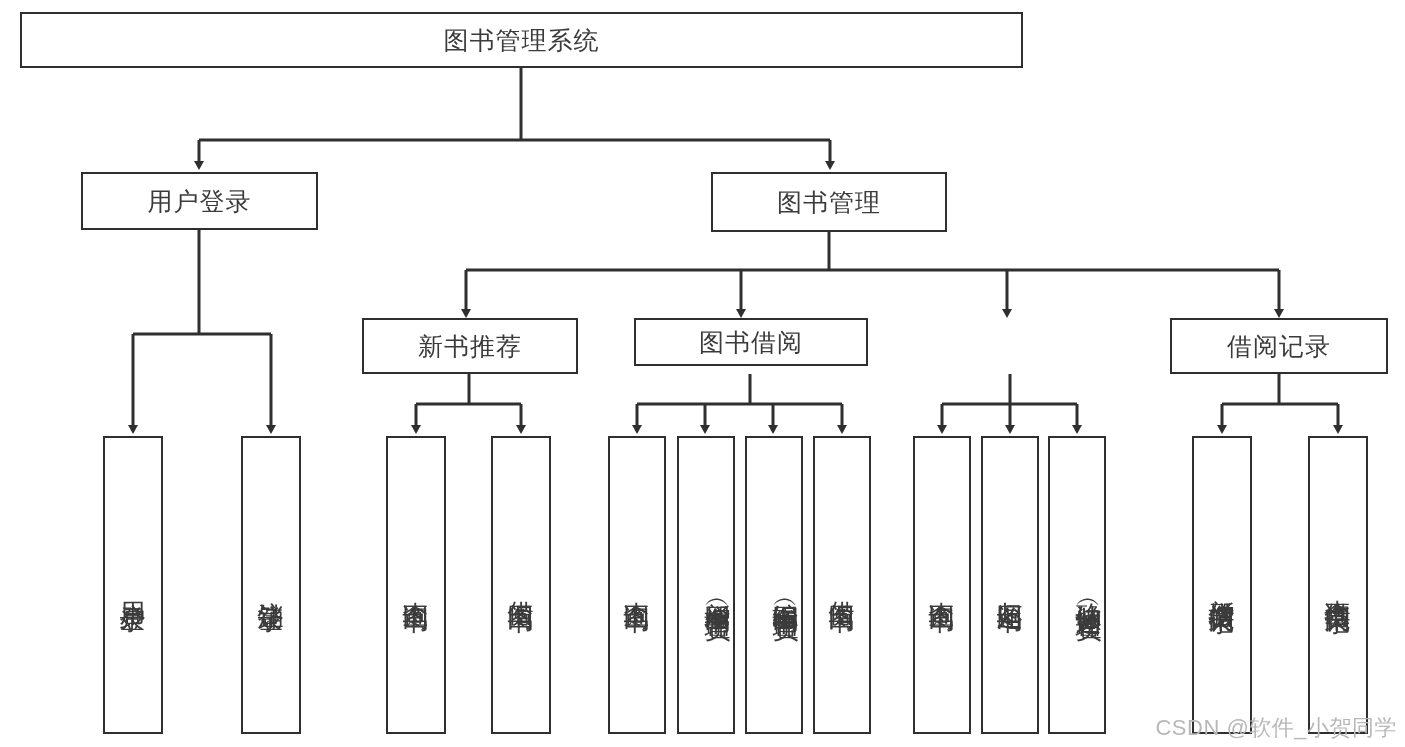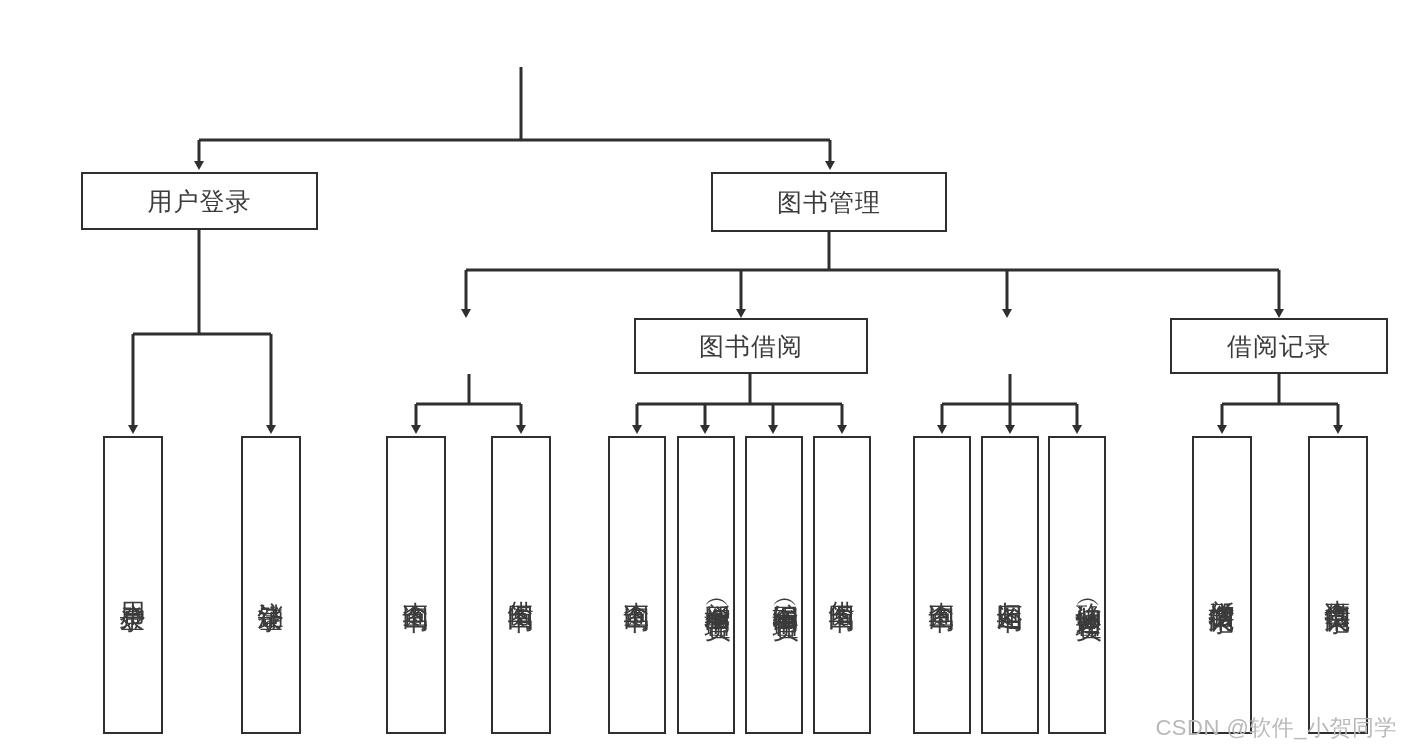--- a/index.html
+++ b/index.html
@@ -121,31 +121,37 @@
       <path d="M1010,404 L1010,426" marker-end="url(#arrow)"></path>
       <path d="M1077,404 L1077,426" marker-end="url(#arrow)"></path>
 
       <path d="M1279,374 L1279,404"></path>
       <path d="M1222,404 L1338,404"></path>
       <path d="M1222,404 L1222,426" marker-end="url(#arrow)"></path>
       <path d="M1338,404 L1338,426" marker-end="url(#arrow)"></path>
     </g>
   </svg>
 
+  <div class="node horiz root" style="left:20px; top:12px; width:1003px; height:56px;">
+    <span>图书管理系统</span>
+  </div>
 
   <div class="node horiz" style="left:81px; top:172px; width:237px; height:58px;">
     <span>用户登录</span>
   </div>
 
   <div class="node horiz" style="left:711px; top:172px; width:236px; height:60px;">
     <span>图书管理</span>
   </div>
 
-
-  <div class="node horiz" style="left:634px; top:318px; width:234px; height:56px;">
+  <div class="node horiz" style="left:362px; top:318px; width:216px; height:56px;">
+    <span>新书推荐</span>
+  </div>
+
+  <div class="node horiz" style="left:634px; top:318px; width:234px; height:48px;">
     <span>图书借阅</span>
   </div>
 
 
   <div class="node horiz" style="left:1170px; top:318px; width:218px; height:56px;">
     <span>借阅记录</span>
   </div>
 
   <div class="node vert midshift" style="left:103px; top:436px; width:60px; height:298px;">
     <span class="vlabel">用户登录</span>

